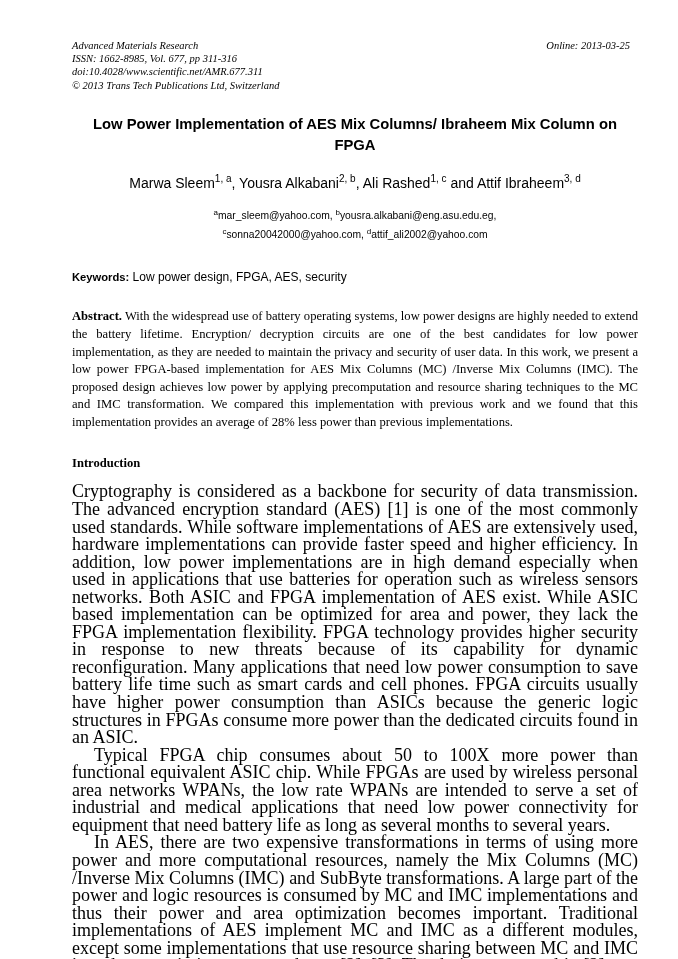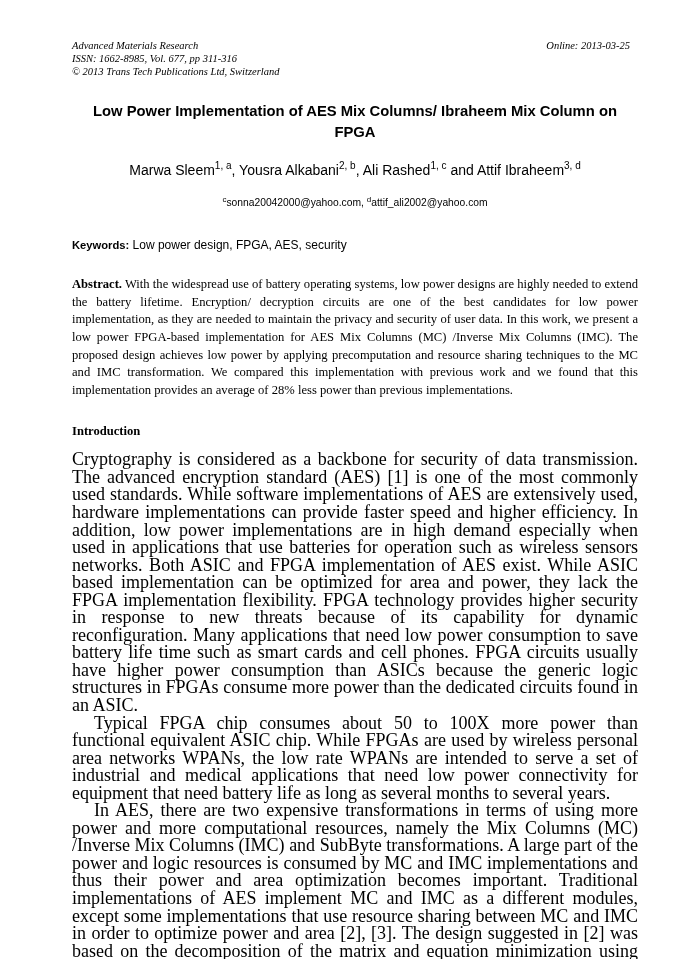--- a/index.html
+++ b/index.html
@@ -141,32 +141,34 @@
   }
 </style>
 </head>
 <body>
 
 <div class="page">
 
   <div class="journal-header">
     <span class="line">Advanced Materials Research</span>
     <span class="line">ISSN: 1662-8985, Vol. 677, pp 311-316</span>
+    <span class="line">doi:10.4028/www.scientific.net/AMR.677.311</span>
     <span class="line">© 2013 Trans Tech Publications Ltd, Switzerland</span>
     <span class="online">Online: 2013-03-25</span>
   </div>
 
   <h1 class="paper-title">Low Power Implementation of AES Mix Columns/ Ibraheem Mix Column on FPGA</h1>
 
   <div class="authors">
     <span><span>Marwa Sleem</span><sup>1, a</sup><span>, </span></span><span><span>Yousra Alkabani</span><sup>2, b</sup><span>, </span></span><span><span>Ali Rashed</span><sup>1, c</sup><span>  and </span></span><span><span>Attif Ibraheem</span><sup>3, d</sup></span>
   </div>
 
 
   <div class="emails">
+    <div><sup>a</sup><span>mar_sleem@yahoo.com, </span><sup>b</sup><span>yousra.alkabani@eng.asu.edu.eg,</span></div>
     <div><sup>c</sup><span>sonna20042000@yahoo.com, </span><sup>d</sup><span>attif_ali2002@yahoo.com</span></div>
   </div>
 
   <div class="keywords">
     <span class="kw-label">Keywords:</span><span class="kw-text"> Low power design, FPGA, AES, security</span>
   </div>
 
   <div class="abstract">
     <span class="abs-label">Abstract.</span><span> With the widespread use of battery operating systems, low power designs are highly needed to extend the battery lifetime. Encryption/ decryption circuits are one of the best candidates for low power implementation, as they are needed to maintain the privacy and security of user data. In this work, we present a low power FPGA-based implementation for AES Mix Columns (MC) /Inverse Mix Columns (IMC). The proposed design achieves low power by applying precomputation and resource sharing techniques to the MC and IMC transformation. We compared this implementation with previous work and we found that this implementation provides an average of 28% less power than previous implementations.</span>
   </div>

